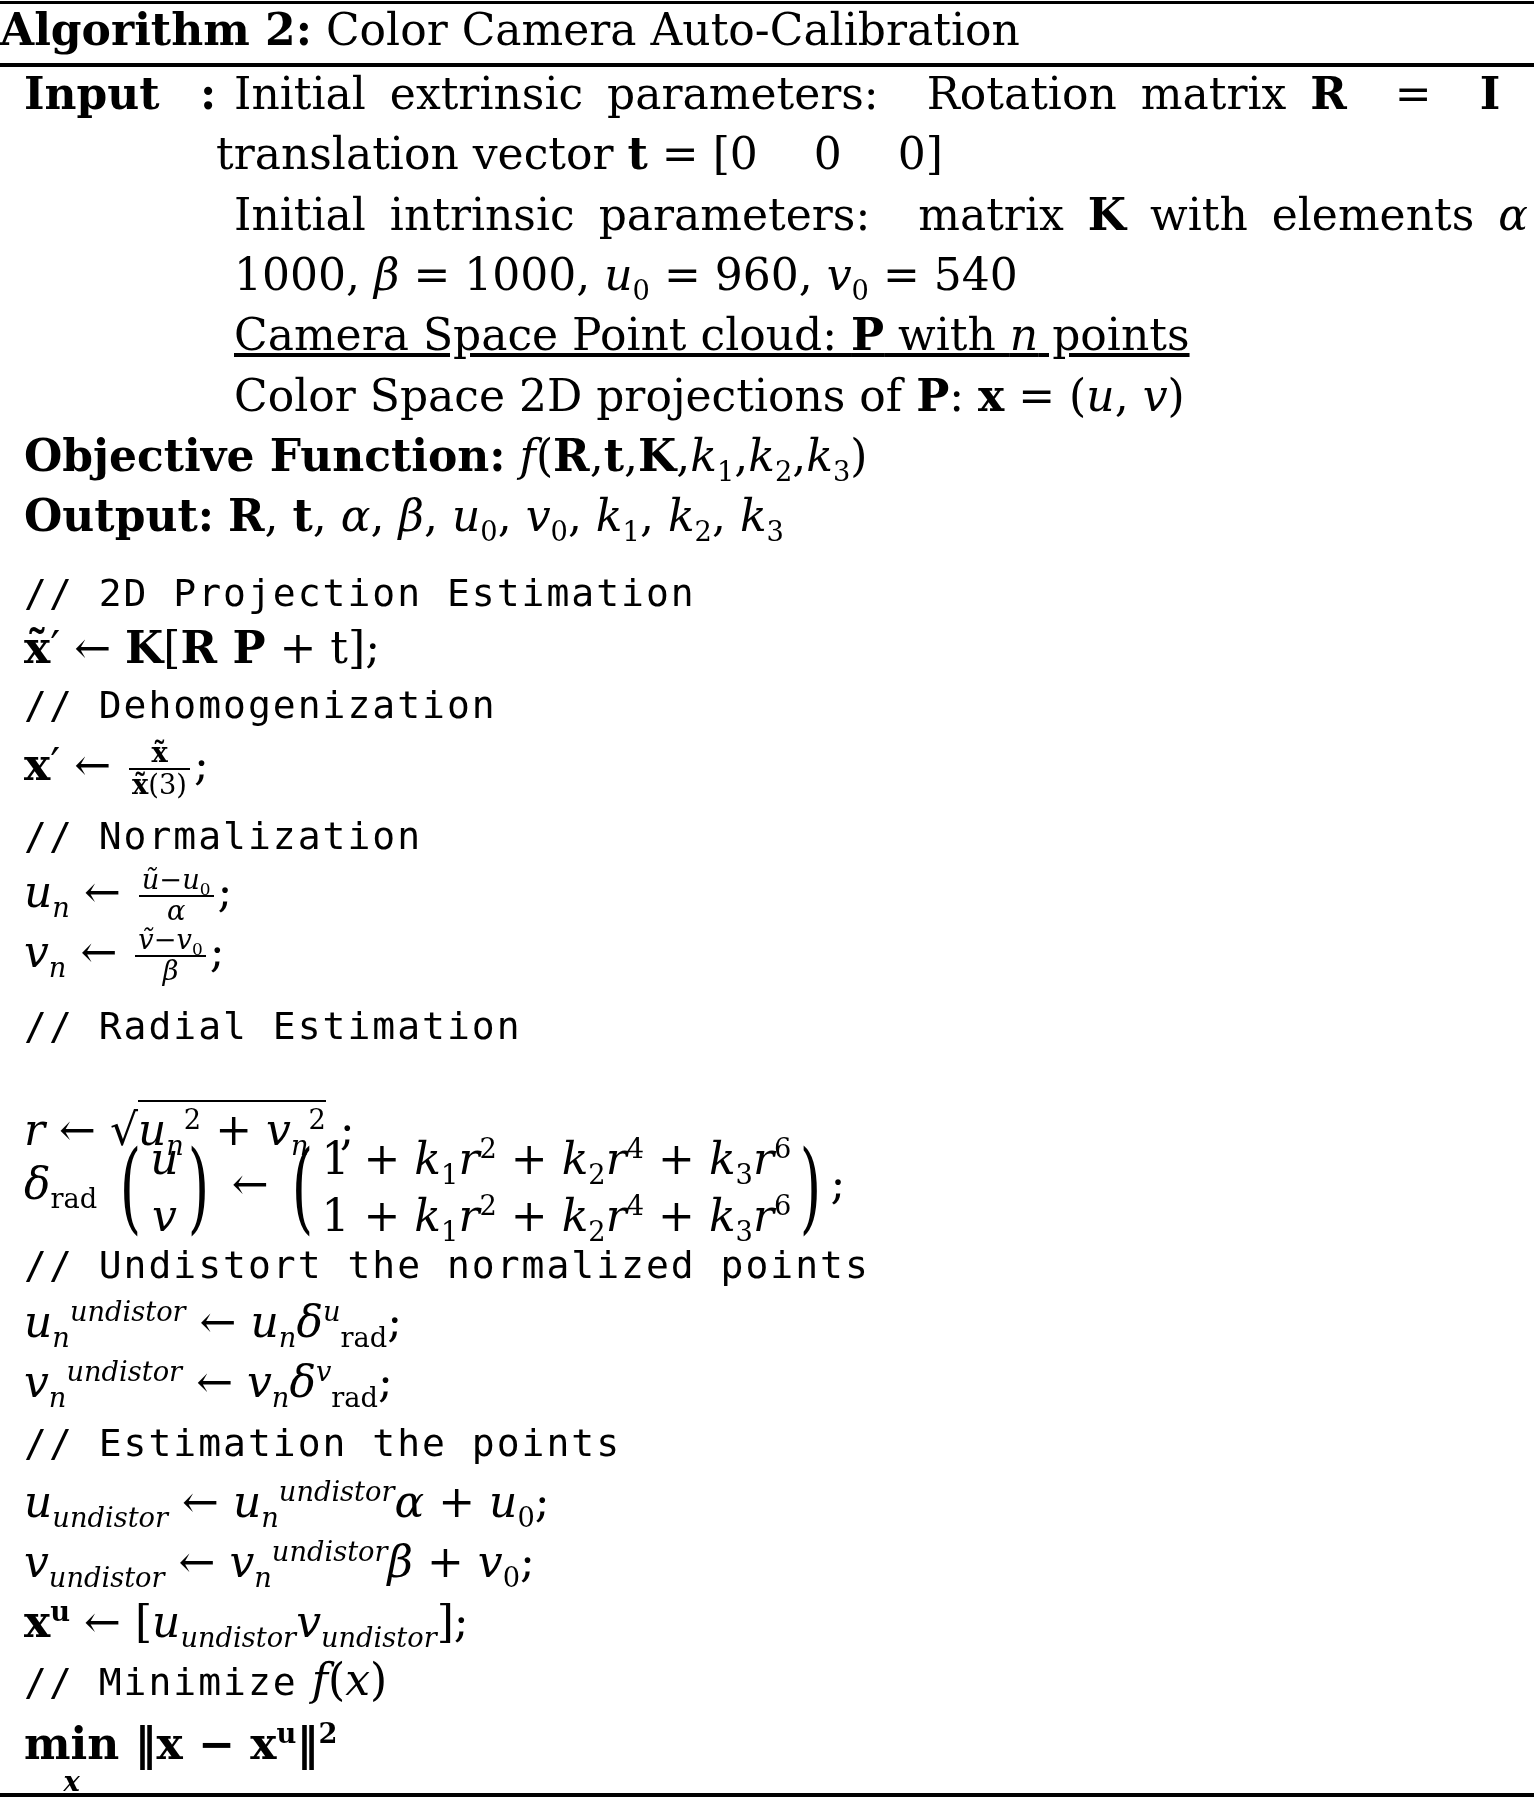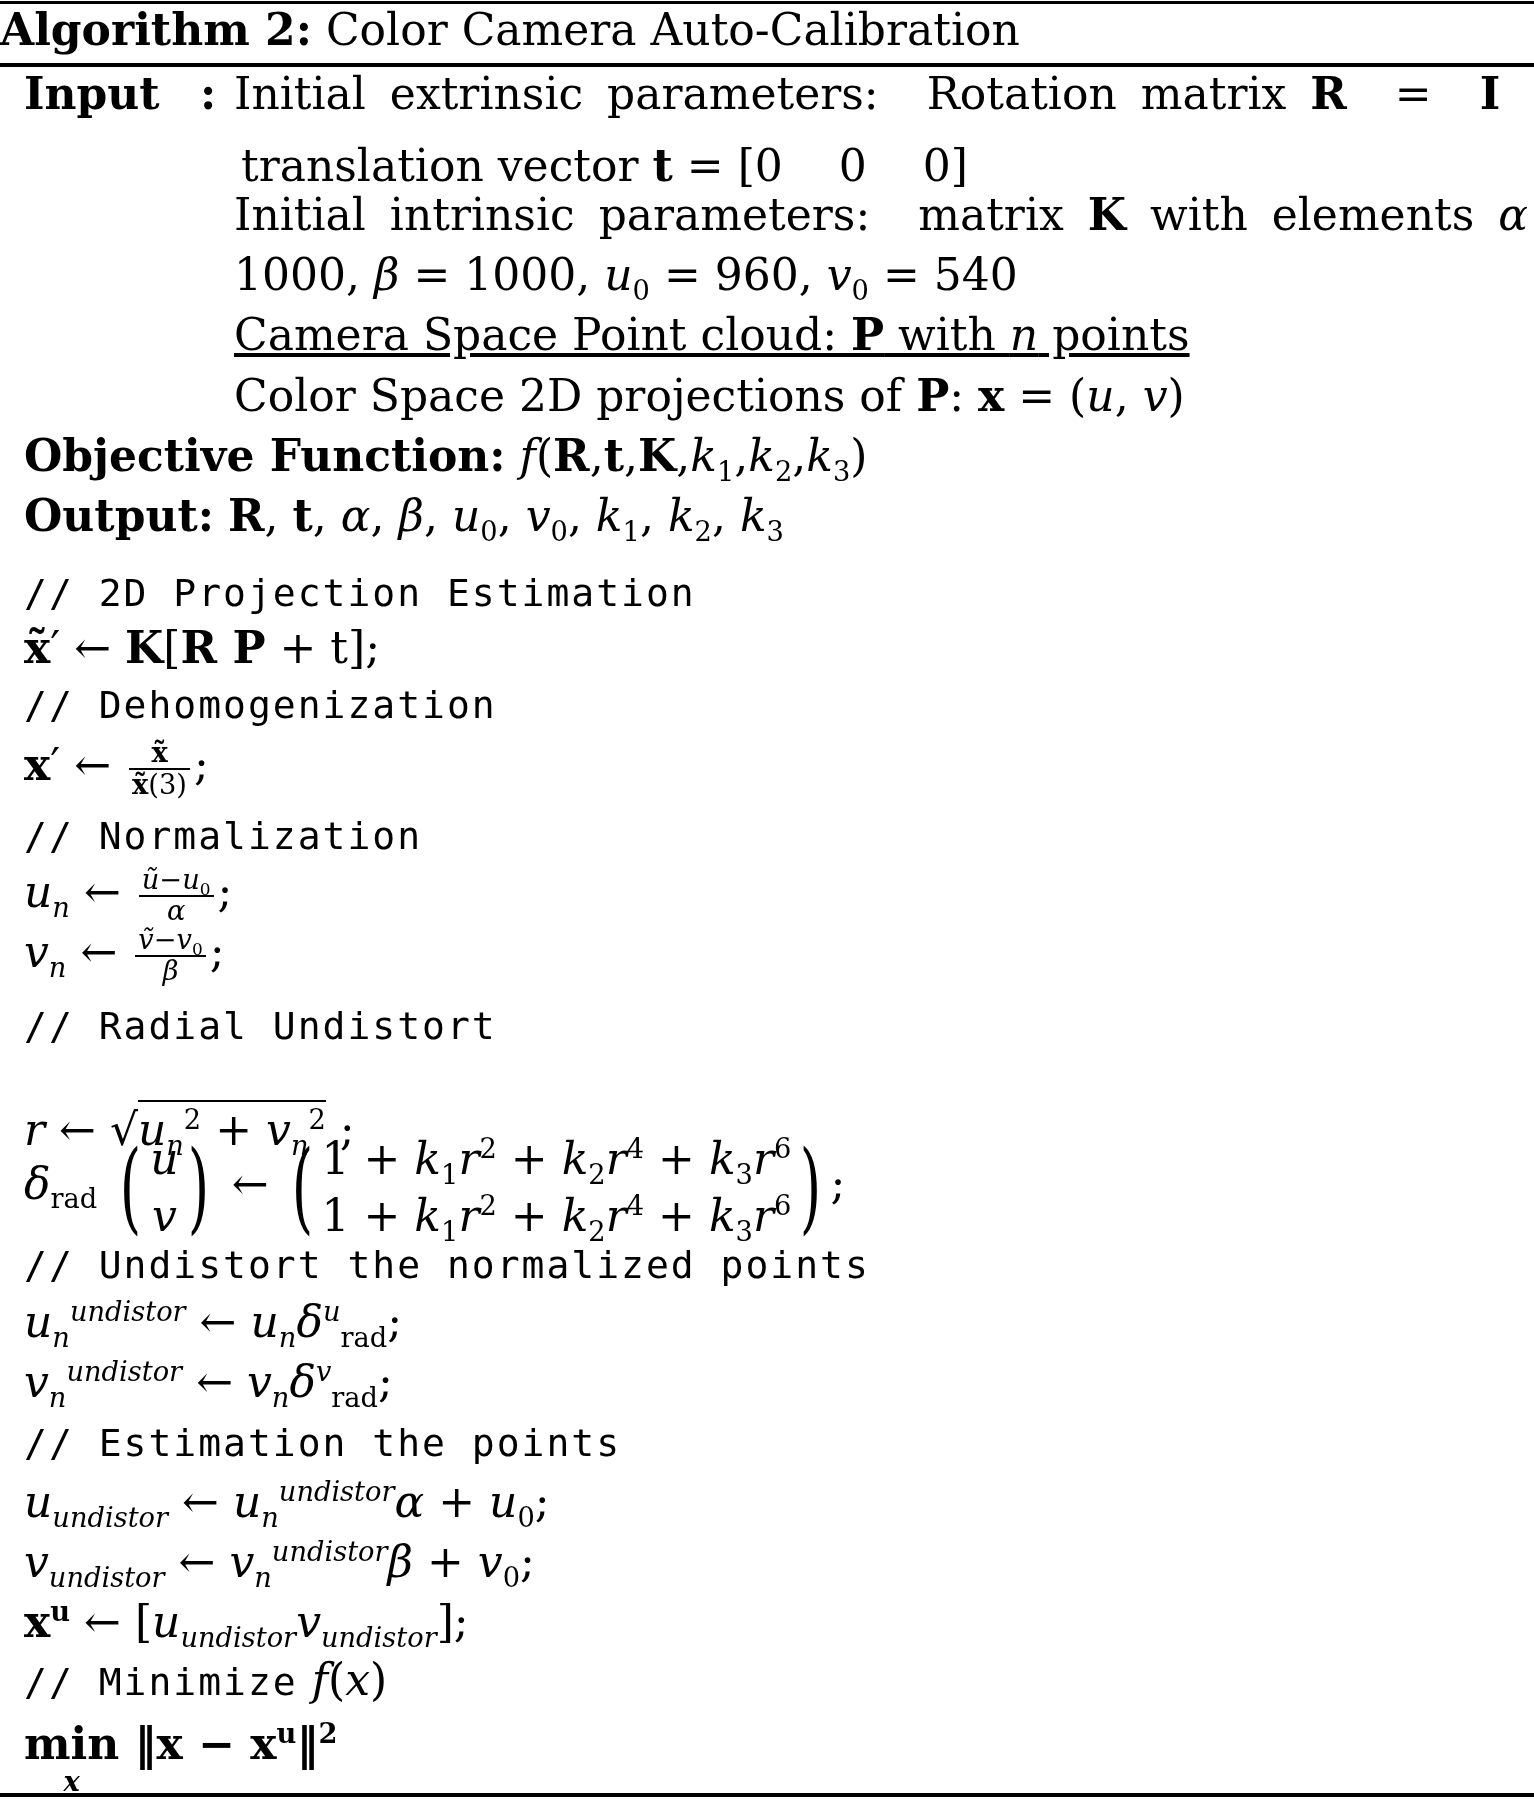--- a/index.html
+++ b/index.html
@@ -31,21 +31,21 @@
 <div class="line title" style="top:8px;">
   <span class="b">Algorithm 2:</span>
   <span>Color Camera Auto-Calibration</span>
 </div>
 
 <div class="line b" style="top:72px;">Input</div>
 <div class="line b" style="top:72px;left:200px;">:</div>
 <div class="line" style="top:72px;left:234px;word-spacing:10px;">
   Initial extrinsic parameters: &nbsp;Rotation matrix <b>R</b> &nbsp;= &nbsp;<b>I</b> &nbsp;and
 </div>
-<div class="line" style="top:132px;left:241px;margin-top:12px;">
+<div class="line" style="top:132px;left:216px;">
   translation vector <b>t</b> = [0 &nbsp;&nbsp; 0 &nbsp;&nbsp; 0]
 </div>
 <div class="line" style="top:193px;left:234px;word-spacing:10px;">
   Initial intrinsic parameters: &nbsp;matrix <b>K</b> with elements <i>α</i> &nbsp;=
 </div>
 <div class="line" style="top:253px;left:234px;">
   1000, <i>β</i> = 1000, <i>u</i><sub>0</sub> = 960, <i>v</i><sub>0</sub> = 540
 </div>
 <div class="line" style="top:313px;left:234px;text-decoration:underline;">
   Camera Space Point cloud: <b>P</b> with <i>n</i> points
@@ -77,21 +77,21 @@
 <div class="line mono" style="top:817px;">// Normalization</div>
 <div class="line" style="top:866px;">
   <i>u</i><sub><i>n</i></sub> <span>←</span>
   <span class="frac"><span class="num"><i>ũ</i>−<i>u</i><sub>0</sub></span><span><i>α</i></span></span>;
 </div>
 <div class="line" style="top:926px;">
   <i>v</i><sub><i>n</i></sub> <span>←</span>
   <span class="frac"><span class="num"><i>ṽ</i>−<i>v</i><sub>0</sub></span><span><i>β</i></span></span>;
 </div>
 
-<div class="line mono" style="top:1007px;">// Radial Undistort</div>
+<div class="line mono" style="top:1007px;">// Radial Estimation</div>
 <div class="line" style="top:1108px;">
   <i>r</i> <span>←</span> √<span class="sqrt"><i>u</i><sub><i>n</i></sub><sup>2</sup> + <i>v</i><sub><i>n</i></sub><sup>2</sup></span> ;
 </div>
 <div class="line" style="top:1130px;">
   <i>δ</i><sub>rad</sub>
   <span class="paren">(</span><span class="matrix"><i>u</i><br><i>v</i></span><span class="paren">)</span>
   <span>←</span>
   <span class="paren">(</span><span class="matrix">
     1 + <i>k</i><sub>1</sub><i>r</i><sup>2</sup> + <i>k</i><sub>2</sub><i>r</i><sup>4</sup> + <i>k</i><sub>3</sub><i>r</i><sup>6</sup><br>
     1 + <i>k</i><sub>1</sub><i>r</i><sup>2</sup> + <i>k</i><sub>2</sub><i>r</i><sup>4</sup> + <i>k</i><sub>3</sub><i>r</i><sup>6</sup>

